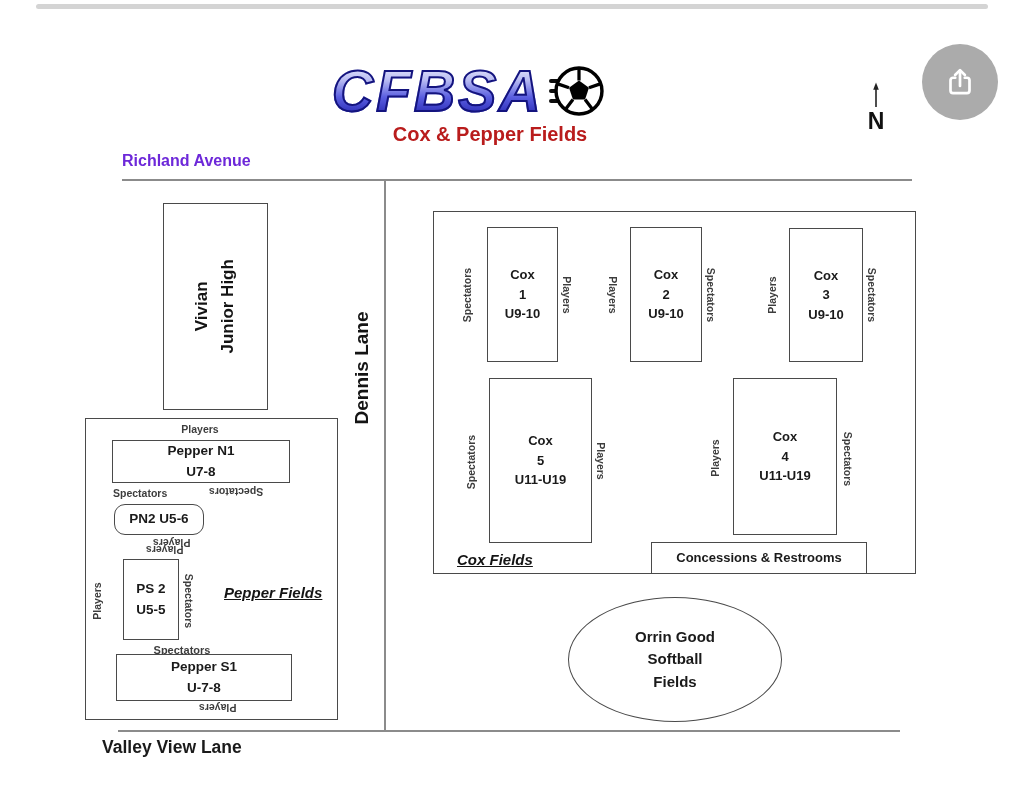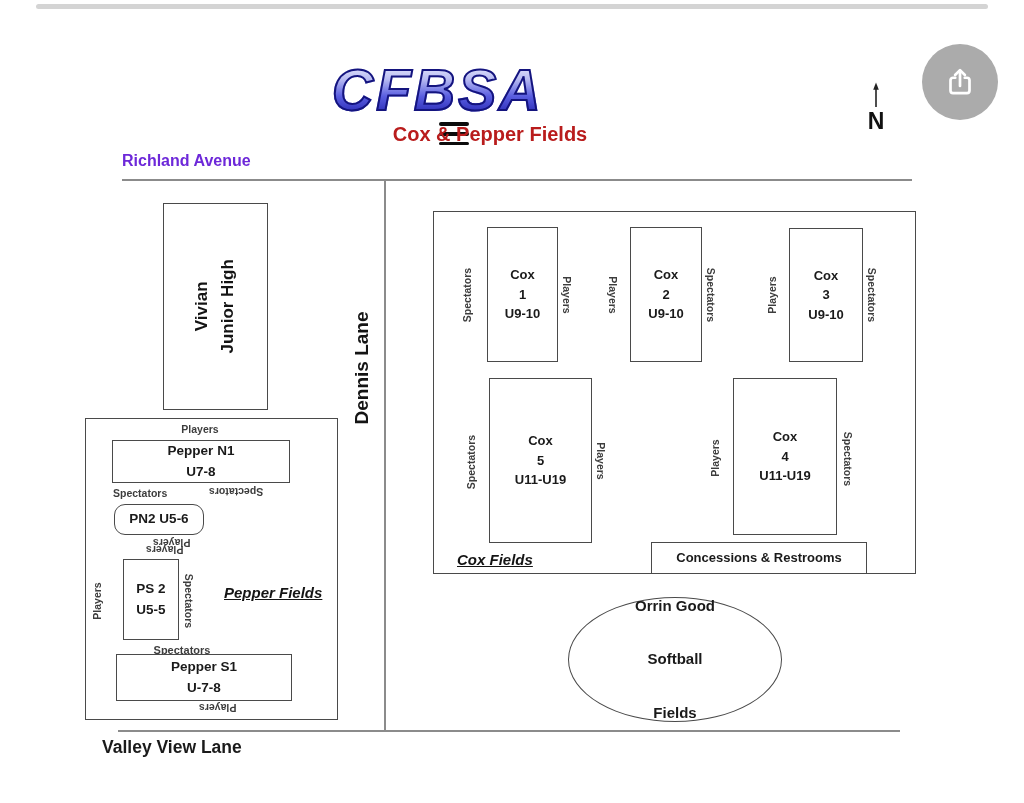--- a/index.html
+++ b/index.html
@@ -5,21 +5,21 @@
   html,body{margin:0;padding:0;background:#ffffff;}
   #stage{position:relative;width:1024px;height:803px;background:#ffffff;overflow:hidden;
          font-family:"Liberation Sans", sans-serif;color:#1d1d1d;}
   .abs{position:absolute;}
   
   .top-edge{left:36px;top:4px;width:952px;height:5px;border-radius:3px;background:#d4d4d4;}
   
   .share-btn{left:922px;top:44px;width:76px;height:76px;border-radius:50%;background:#ababab;
              display:flex;align-items:center;justify-content:center;cursor:pointer;}
   
-  .logo-wrap{left:332px;top:62px;height:58px;display:flex;align-items:center;flex-direction:column;}
+  .logo-wrap{left:332px;top:62px;height:58px;display:flex;align-items:center;}
   .logo-text{font-size:57px;font-weight:bold;font-style:italic;letter-spacing:3px;line-height:1;
              color:#3a3ae0;
              background:linear-gradient(180deg,#eef0ff 0%,#b9bcf2 30%,#5a5ee0 60%,#1d1daa 100%);
              -webkit-background-clip:text;background-clip:text;-webkit-text-fill-color:transparent;
              -webkit-text-stroke:2px #14147e;padding-right:6px;}
   .speed-lines{display:flex;flex-direction:column;justify-content:center;margin-right:-26px;}
   .speed-lines i{display:block;width:30px;height:3.5px;background:#0c0c0c;border-radius:2px;margin:3.2px 0;}
   .ball-svg{width:52px;height:52px;position:relative;z-index:1;}
   .map-title{left:300px;top:123px;width:380px;text-align:center;font-size:20px;font-weight:bold;color:#b91c1c;}
   
@@ -50,21 +50,21 @@
   .side-label{font-size:10.5px;font-weight:bold;color:#3d3d3d;}
   .center{text-align:center;}
   
   .area-label{font-size:15px;font-weight:bold;font-style:italic;text-decoration:underline;color:#141414;white-space:nowrap;}
   
   .school-box{left:163px;top:203px;width:105px;height:207px;display:flex;align-items:center;justify-content:center;}
   .school-text{font-size:17px;font-weight:bold;text-align:center;line-height:1.55;color:#141414;}
   
   .softball{left:568px;top:597px;width:212px;height:123px;border:1.5px solid #4a4a4a;border-radius:50%;
             display:flex;flex-direction:column;align-items:center;justify-content:center;
-            font-size:15px;font-weight:bold;line-height:1.5;color:#1a1a1a;text-align:center;gap:31px;}
+            font-size:15px;font-weight:bold;line-height:1.5;color:#1a1a1a;text-align:center;}
 </style>
 </head>
 <body>
 
 <div id="stage">
 
   <div class="abs top-edge"></div>
 
   <div class="abs share-btn">
     <svg width="38" height="38" viewBox="0 0 24 24" fill="none" stroke="#ffffff" stroke-width="1.7" stroke-linecap="round" stroke-linejoin="round">

